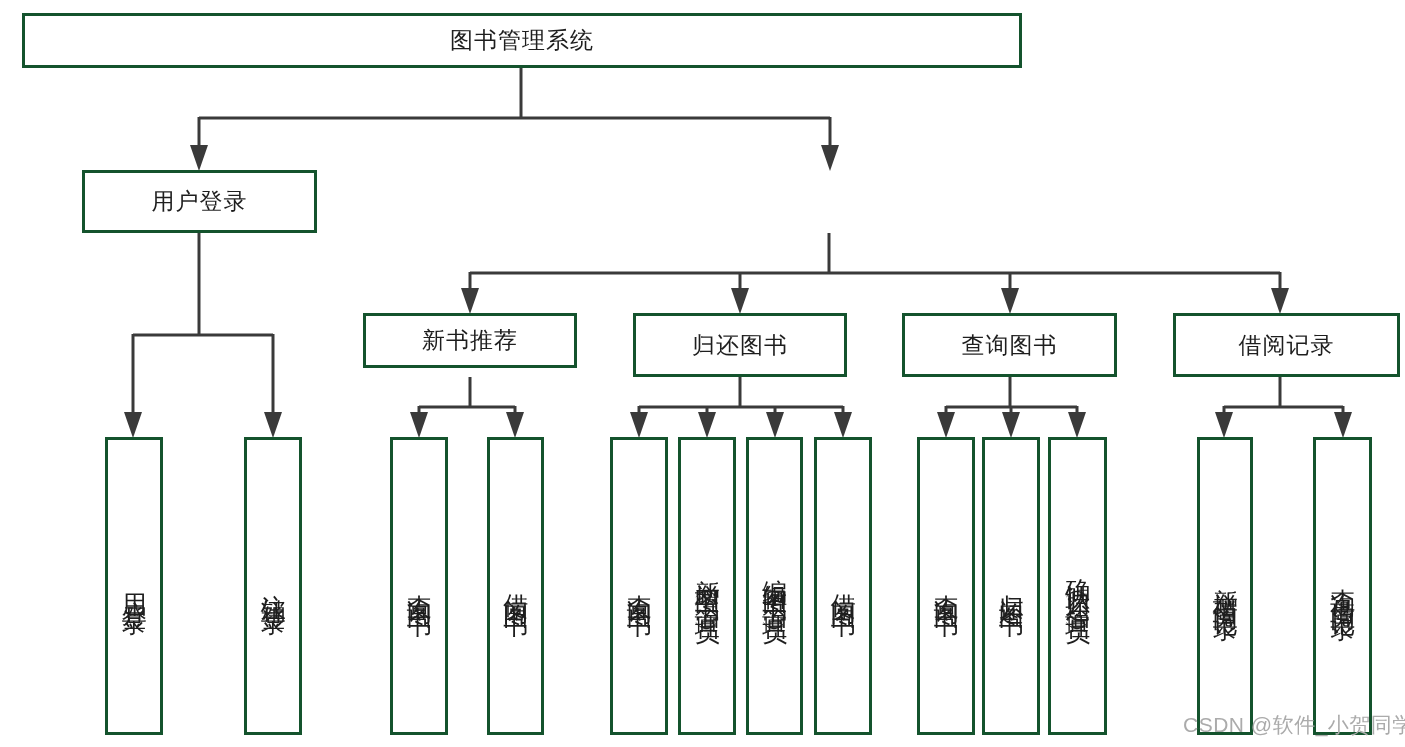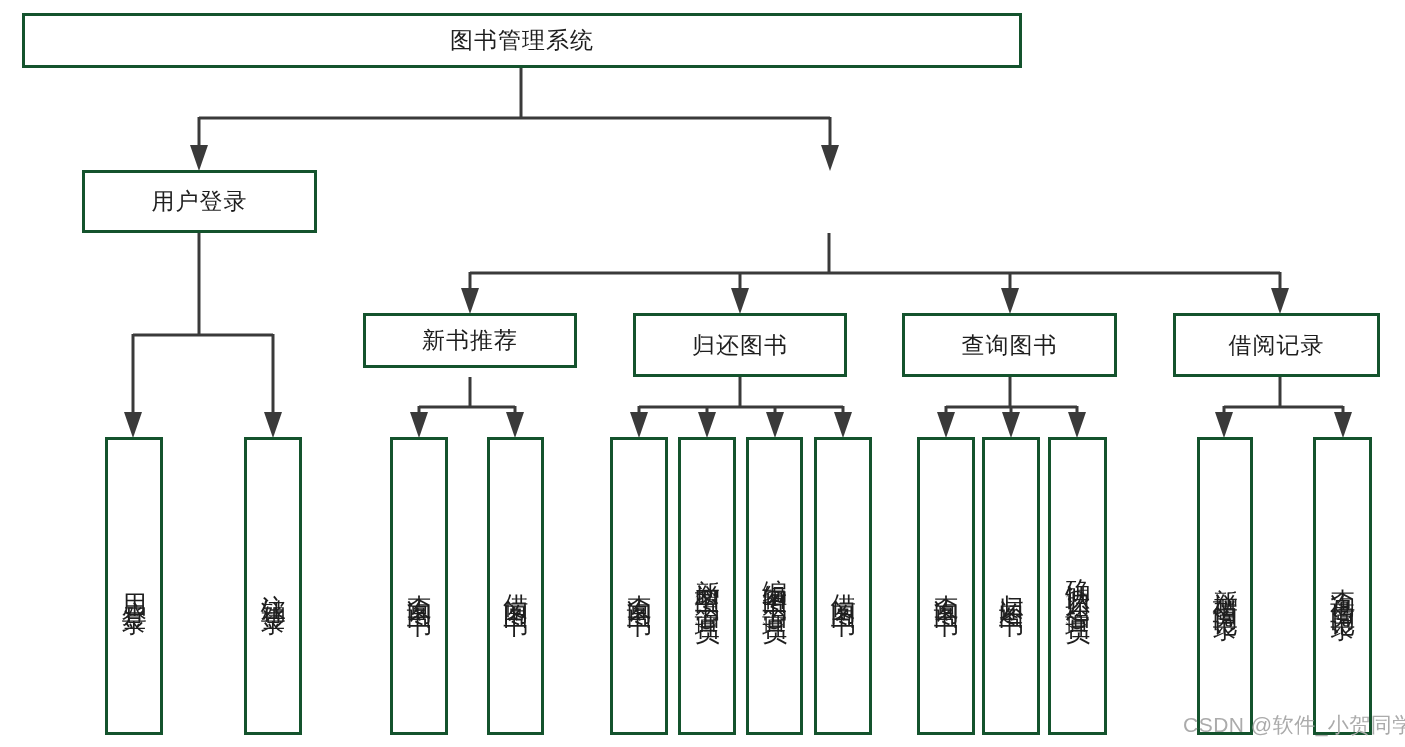--- a/index.html
+++ b/index.html
@@ -147,21 +147,21 @@
 
   <div class="node" style="left:363px; top:313px; width:214px; height:55px;">
     <span class="label">新书推荐</span>
   </div>
   <div class="node" style="left:633px; top:313px; width:214px; height:64px;">
     <span class="label">归还图书</span>
   </div>
   <div class="node" style="left:902px; top:313px; width:215px; height:64px;">
     <span class="label">查询图书</span>
   </div>
-  <div class="node" style="left:1173px; top:313px; width:207px; height:64px;">
+  <div class="node" style="left:1173px; top:313px; width:227px; height:64px;">
     <span class="label">借阅记录</span>
   </div>
 
   <div class="node leaf" style="left:105px; top:437px; width:58px; height:298px;">
     <span class="v-label">用户登录</span>
   </div>
   <div class="node leaf" style="left:244px; top:437px; width:58px; height:298px;">
     <span class="v-label">注销登录</span>
   </div>
 

